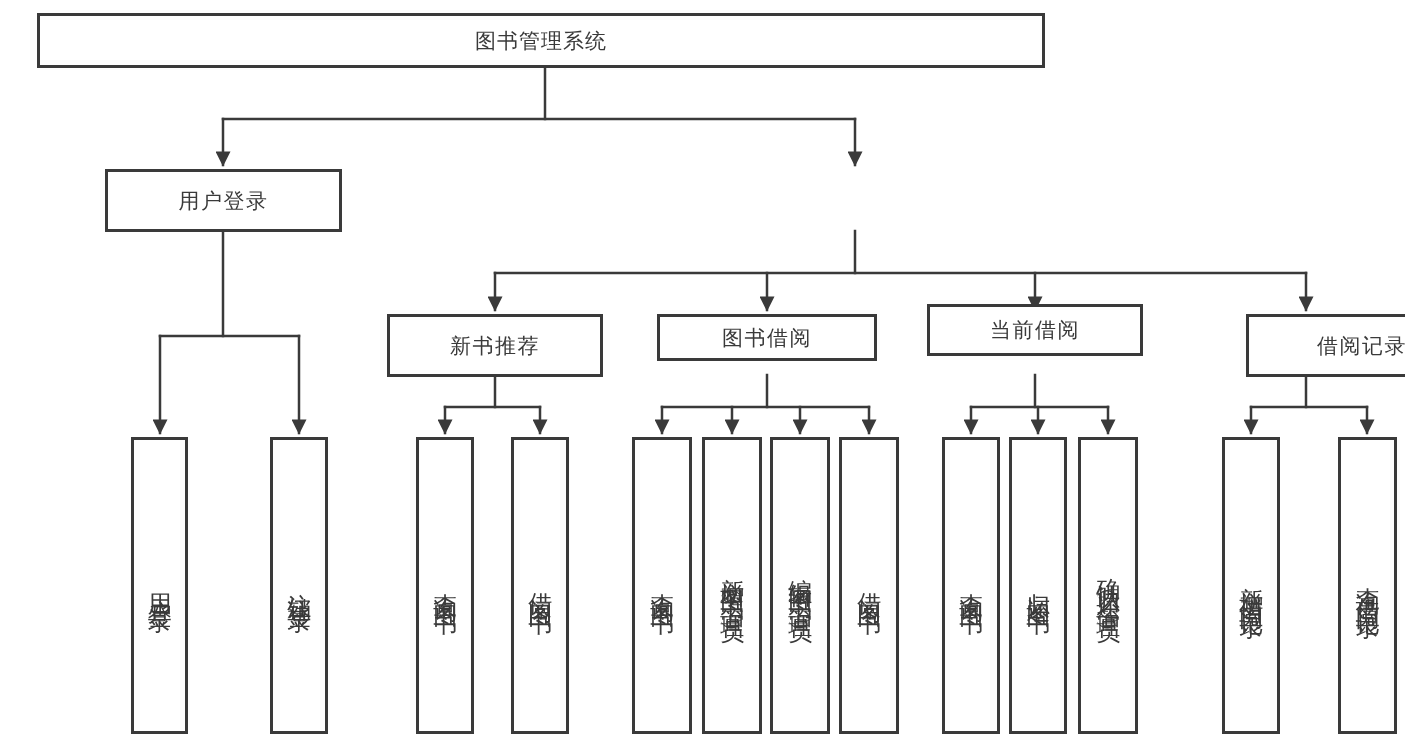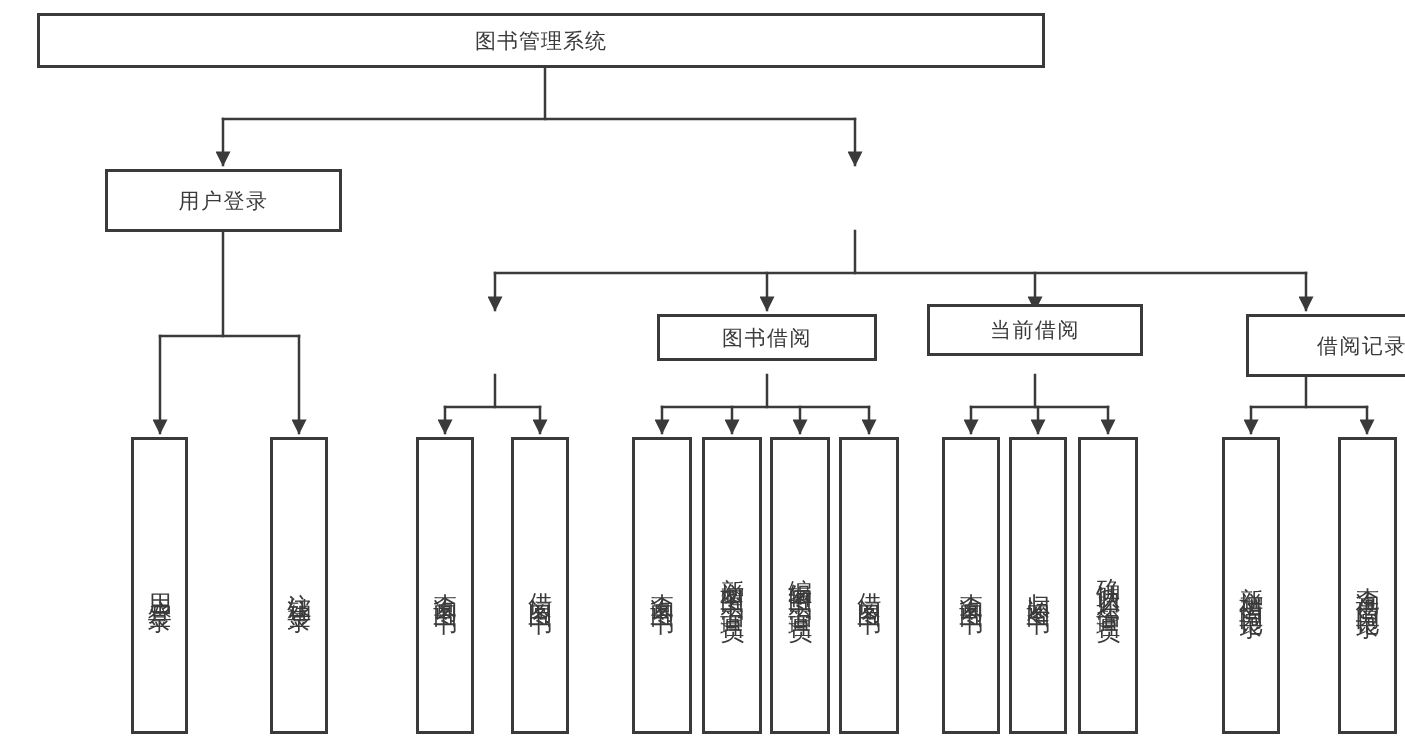--- a/index.html
+++ b/index.html
@@ -116,20 +116,23 @@
   </svg>
 
   <div class="node h-node root-node" style="left:12px;top:13px;width:1008px;height:55px">
     <span>图书管理系统</span>
   </div>
 
   <div class="node h-node" style="left:80px;top:169px;width:237px;height:63px">
     <span>用户登录</span>
   </div>
 
+  <div class="node h-node" style="left:362px;top:314px;width:216px;height:63px">
+    <span>新书推荐</span>
+  </div>
   <div class="node h-node" style="left:632px;top:314px;width:220px;height:47px">
     <span>图书借阅</span>
   </div>
   <div class="node h-node" style="left:902px;top:304px;width:216px;height:52px">
     <span>当前借阅</span>
   </div>
   <div class="node h-node" style="left:1221px;top:314px;width:232px;height:63px">
     <span>借阅记录</span>
   </div>
 

